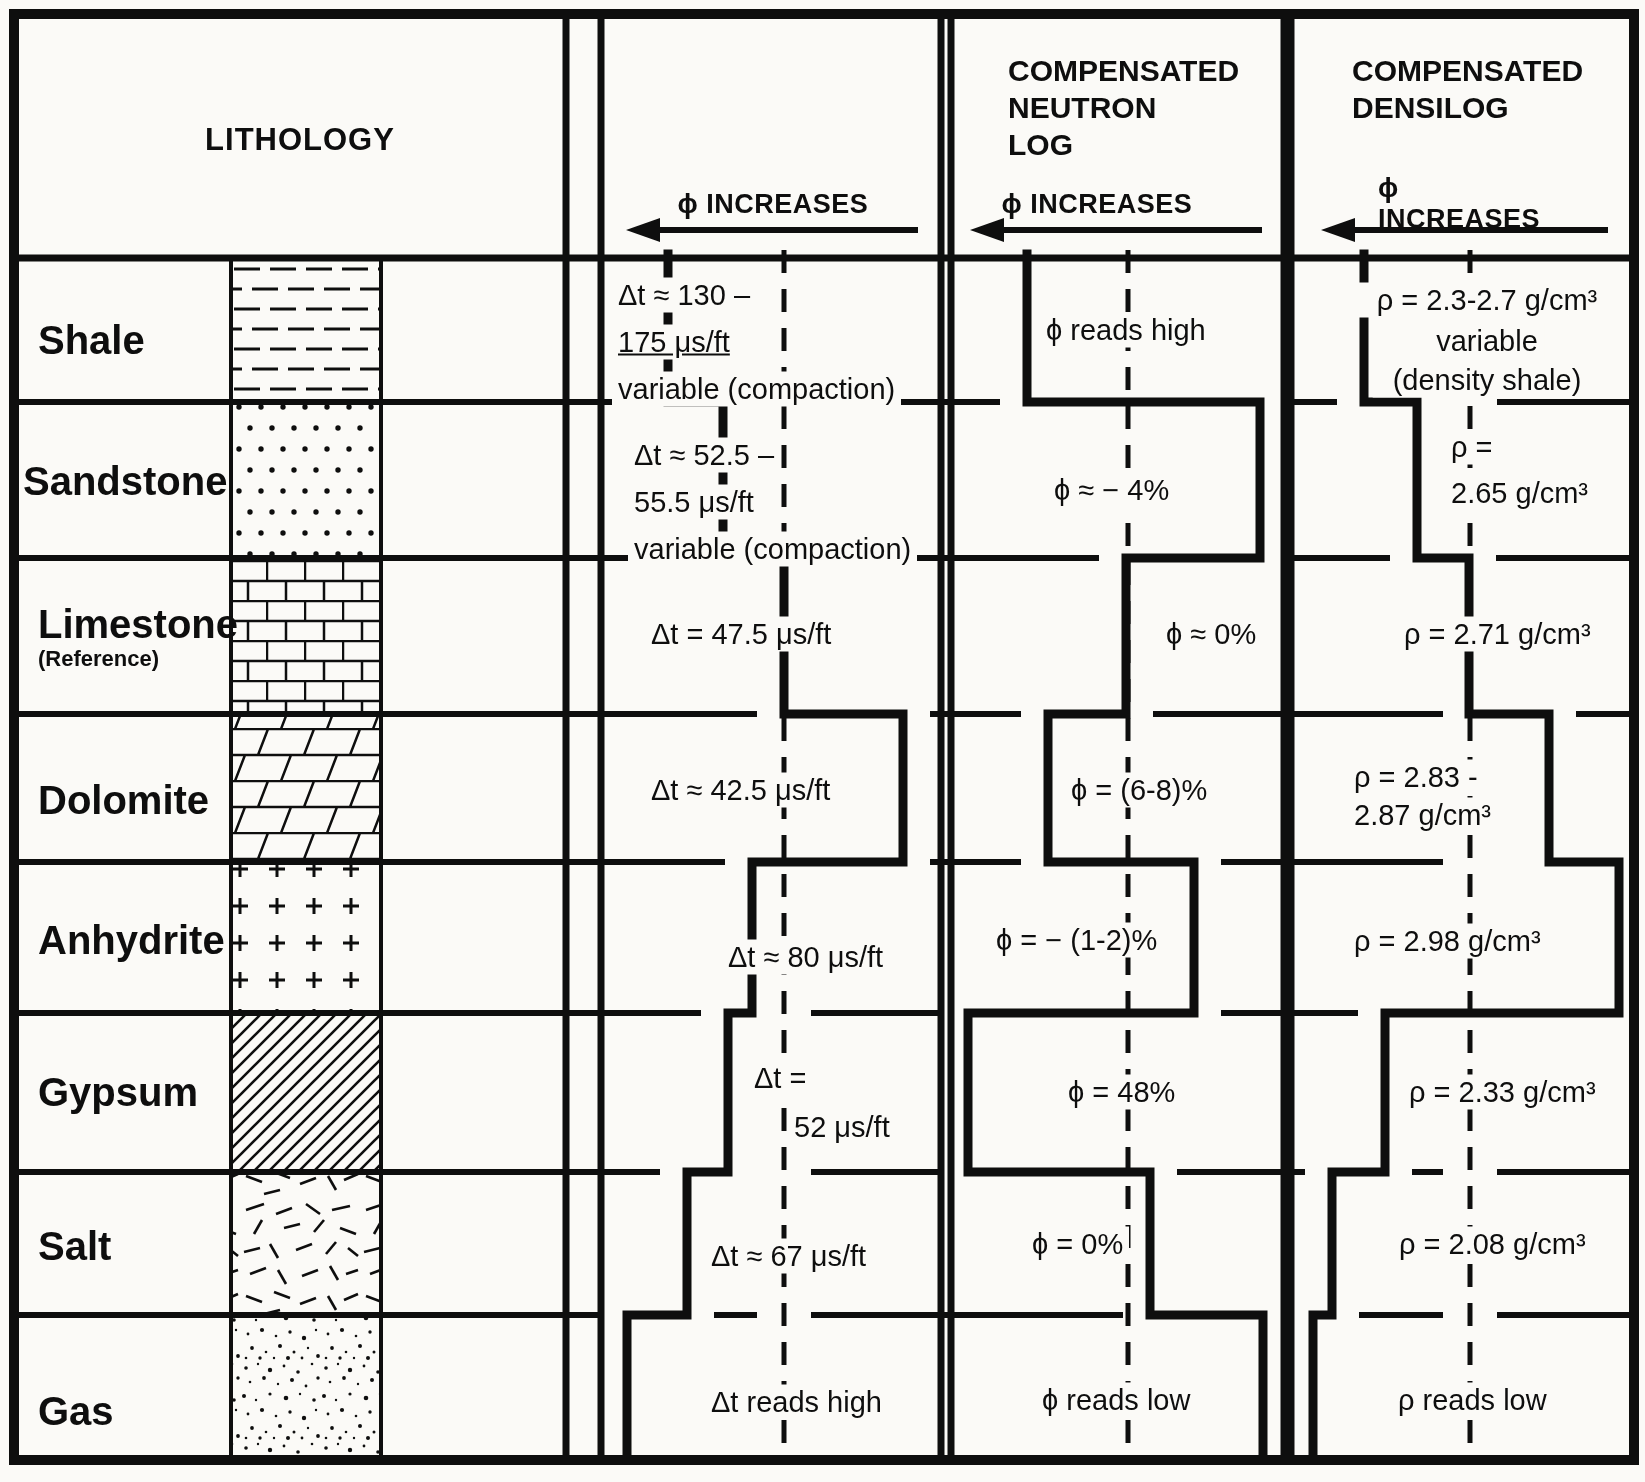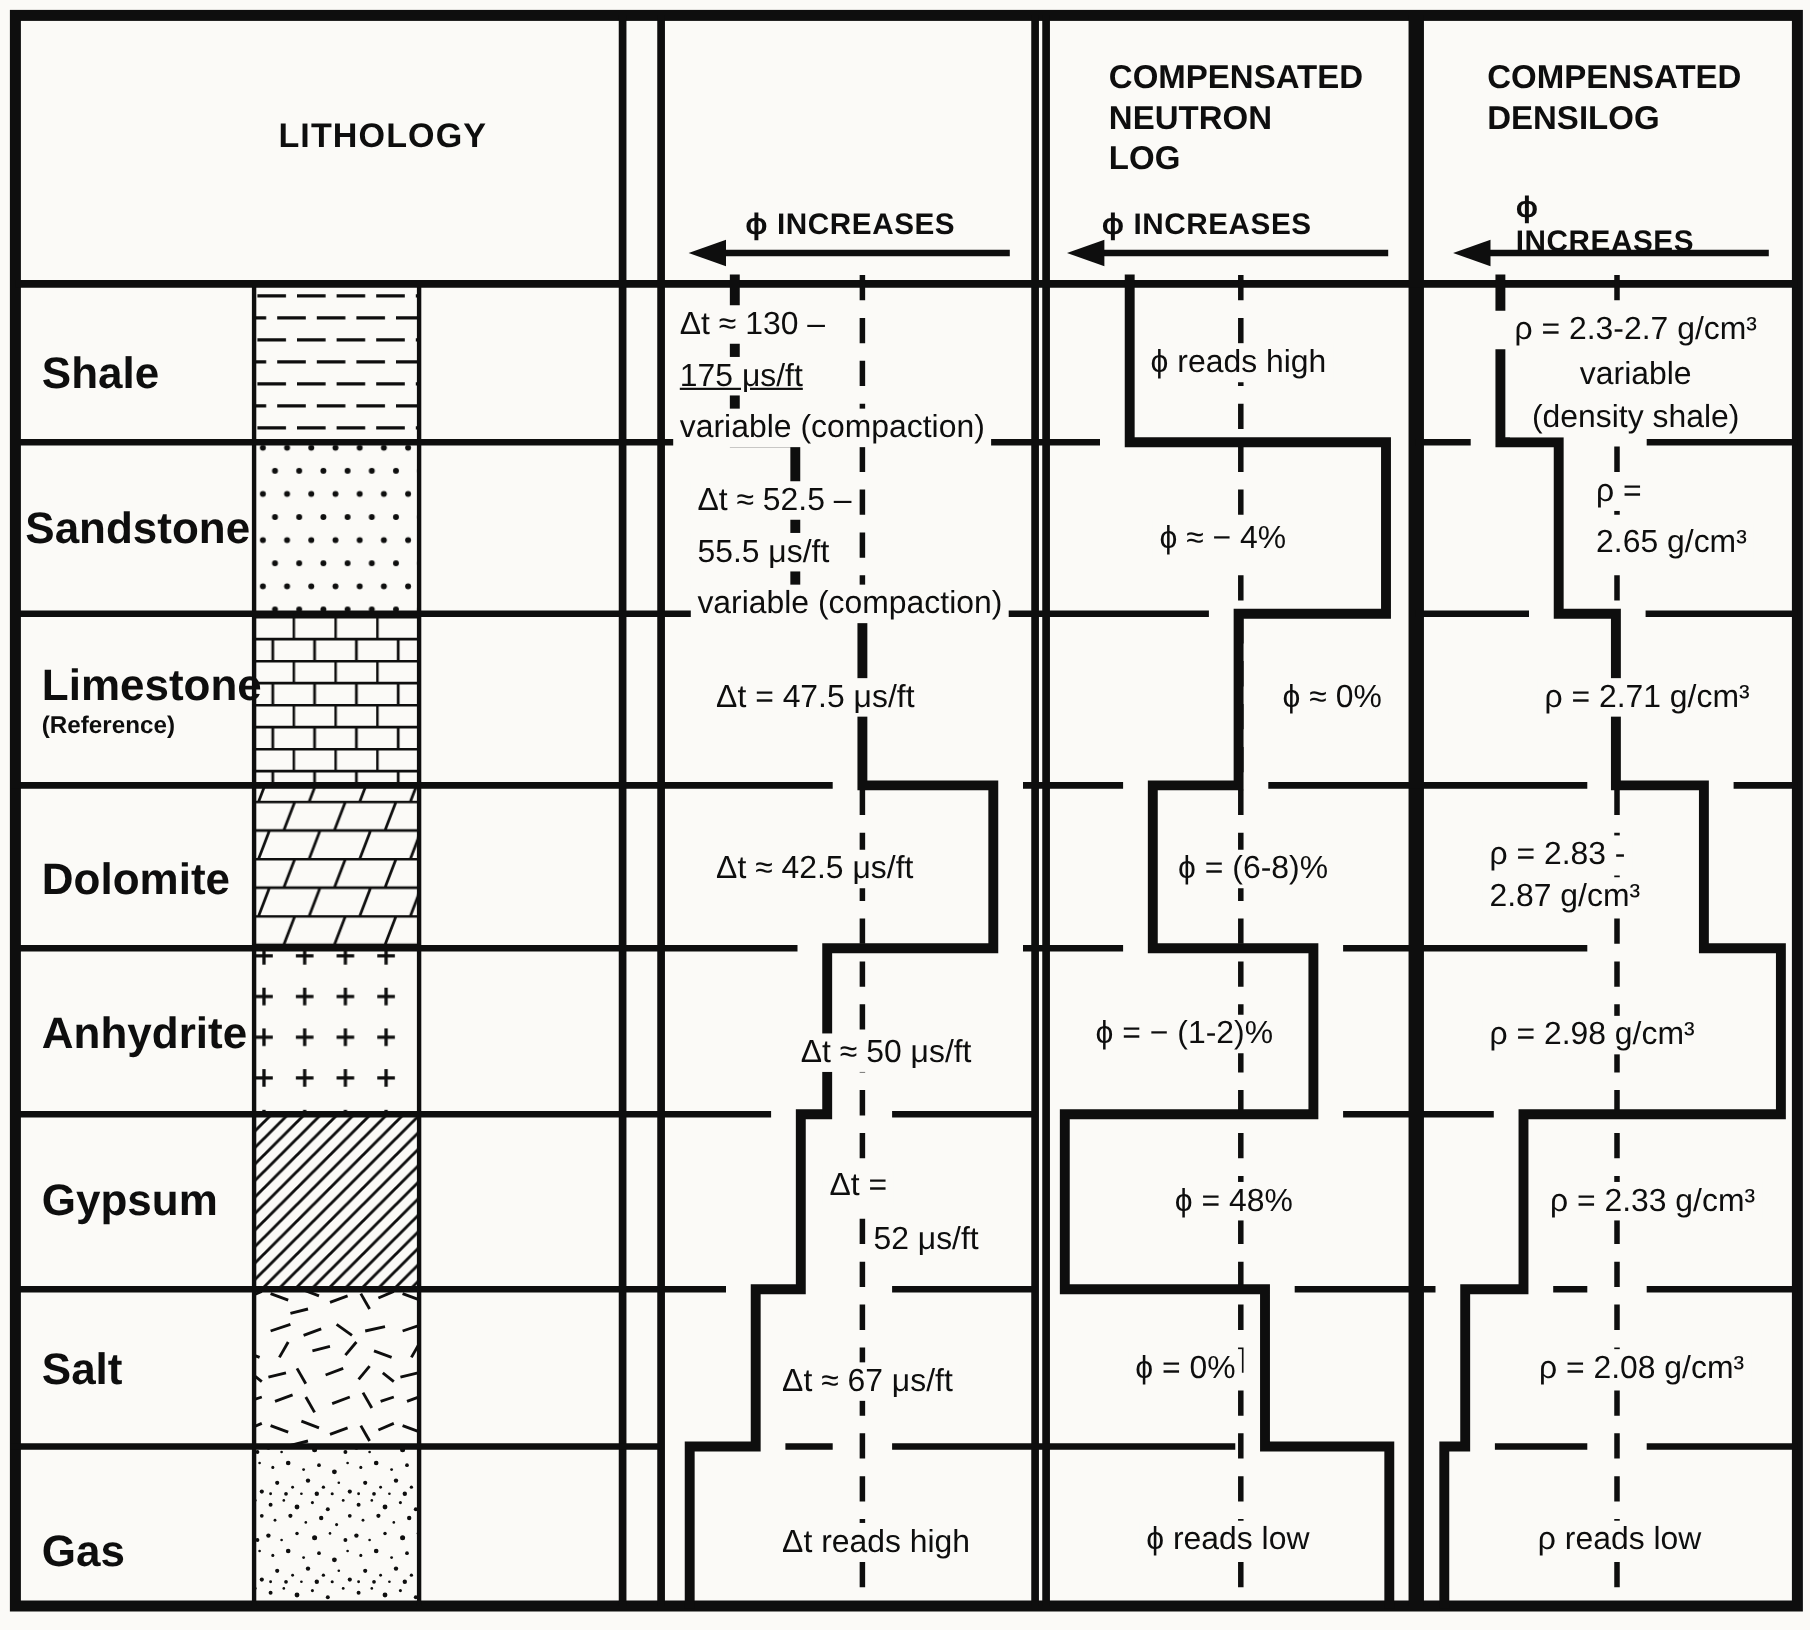--- a/index.html
+++ b/index.html
@@ -160,21 +160,21 @@
       <line x1="998" y1="230" x2="1262" y2="230" stroke-width="6"></line>
       <polygon points="970,230 1004,218 1004,242" stroke="none"></polygon>
     </g>
     <g>
       <line x1="1349" y1="230" x2="1608" y2="230" stroke-width="6"></line>
       <polygon points="1321,230 1355,218 1355,242" stroke="none"></polygon>
     </g>
   </g>
 </svg>
 
-<div class="title" style="left:300px;top:124px;margin-left:48px;">LITHOLOGY</div>
+<div class="title" style="left:300px;top:140px;">LITHOLOGY</div>
 
 <div class="hl" style="left:1008px;top:52px;">
   <div>COMPENSATED</div>
   <div>NEUTRON</div>
   <div>LOG</div>
 </div>
 <div class="hl" style="left:1352px;top:52px;">
   <div>COMPENSATED</div>
   <div>DENSILOG</div>
 </div>
@@ -194,21 +194,21 @@
 <div class="lbl" style="left:38px;top:1389px;margin-top:22px;">Gas</div>
 
 <div class="t" style="left:612px;top:295px;">Δt ≈ 130 –</div>
 <div class="t" style="left:612px;top:342px;text-decoration:underline;">175 μs/ft</div>
 <div class="t" style="left:612px;top:389px;">variable (compaction)</div>
 <div class="t" style="left:628px;top:455px;">Δt ≈ 52.5 –</div>
 <div class="t" style="left:628px;top:502px;">55.5 μs/ft</div>
 <div class="t" style="left:628px;top:549px;">variable (compaction)</div>
 <div class="t" style="left:645px;top:634px;">Δt = 47.5 μs/ft</div>
 <div class="t" style="left:645px;top:790px;">Δt ≈ 42.5 μs/ft</div>
-<div class="t" style="left:722px;top:957px;">Δt ≈ 50 μs/ft</div>
+<div class="t" style="left:722px;top:957px;">Δt ≈ 80 μs/ft</div>
 <div class="t" style="left:748px;top:1078px;">Δt =</div>
 <div class="t" style="left:788px;top:1127px;">52 μs/ft</div>
 <div class="t" style="left:705px;top:1256px;">Δt ≈ 67 μs/ft</div>
 <div class="t" style="left:705px;top:1402px;">Δt reads high</div>
 
 <div class="t" style="left:1040px;top:330px;">ϕ reads high</div>
 <div class="t" style="left:1048px;top:490px;">ϕ ≈ − 4%</div>
 <div class="t" style="left:1160px;top:634px;">ϕ ≈ 0%</div>
 <div class="t" style="left:1065px;top:790px;">ϕ = (6-8)%</div>
 <div class="t" style="left:990px;top:940px;">ϕ = − (1-2)%</div>

